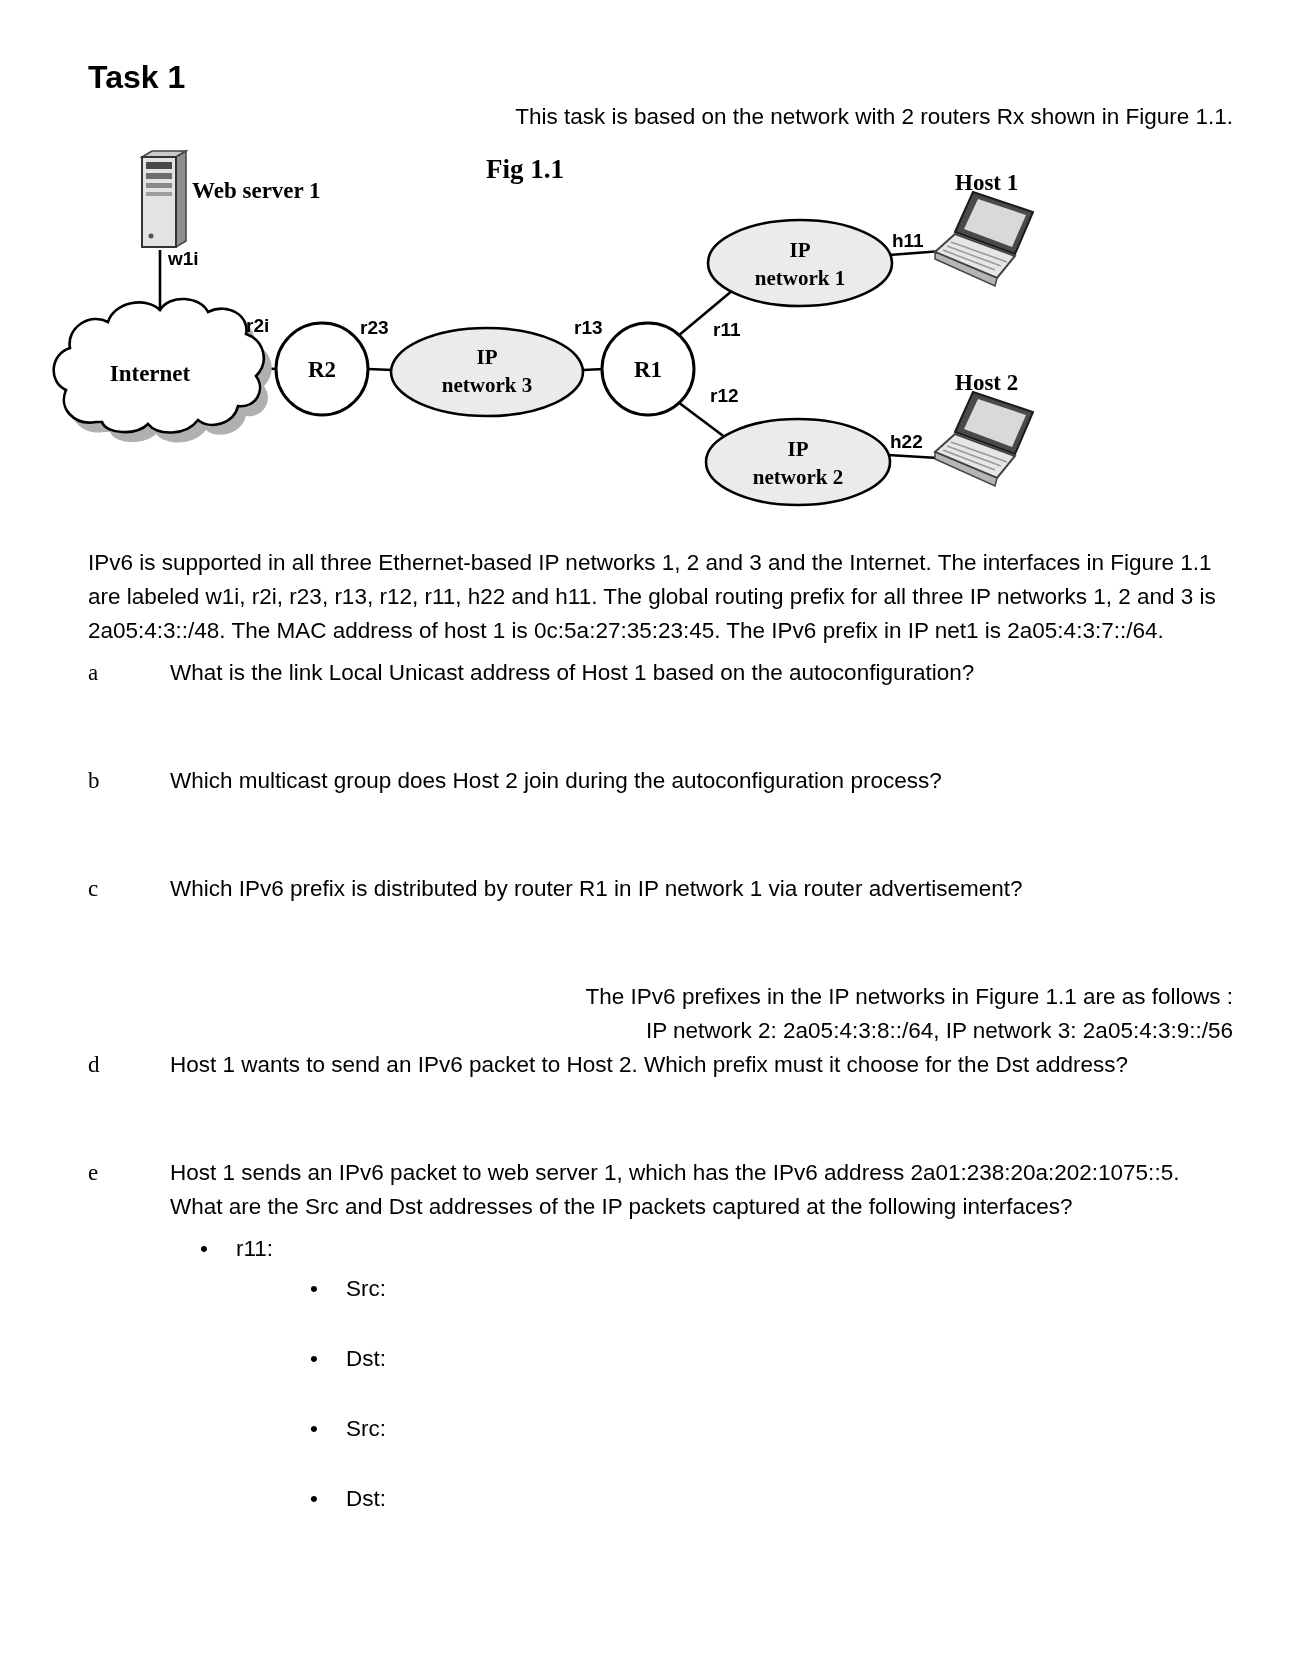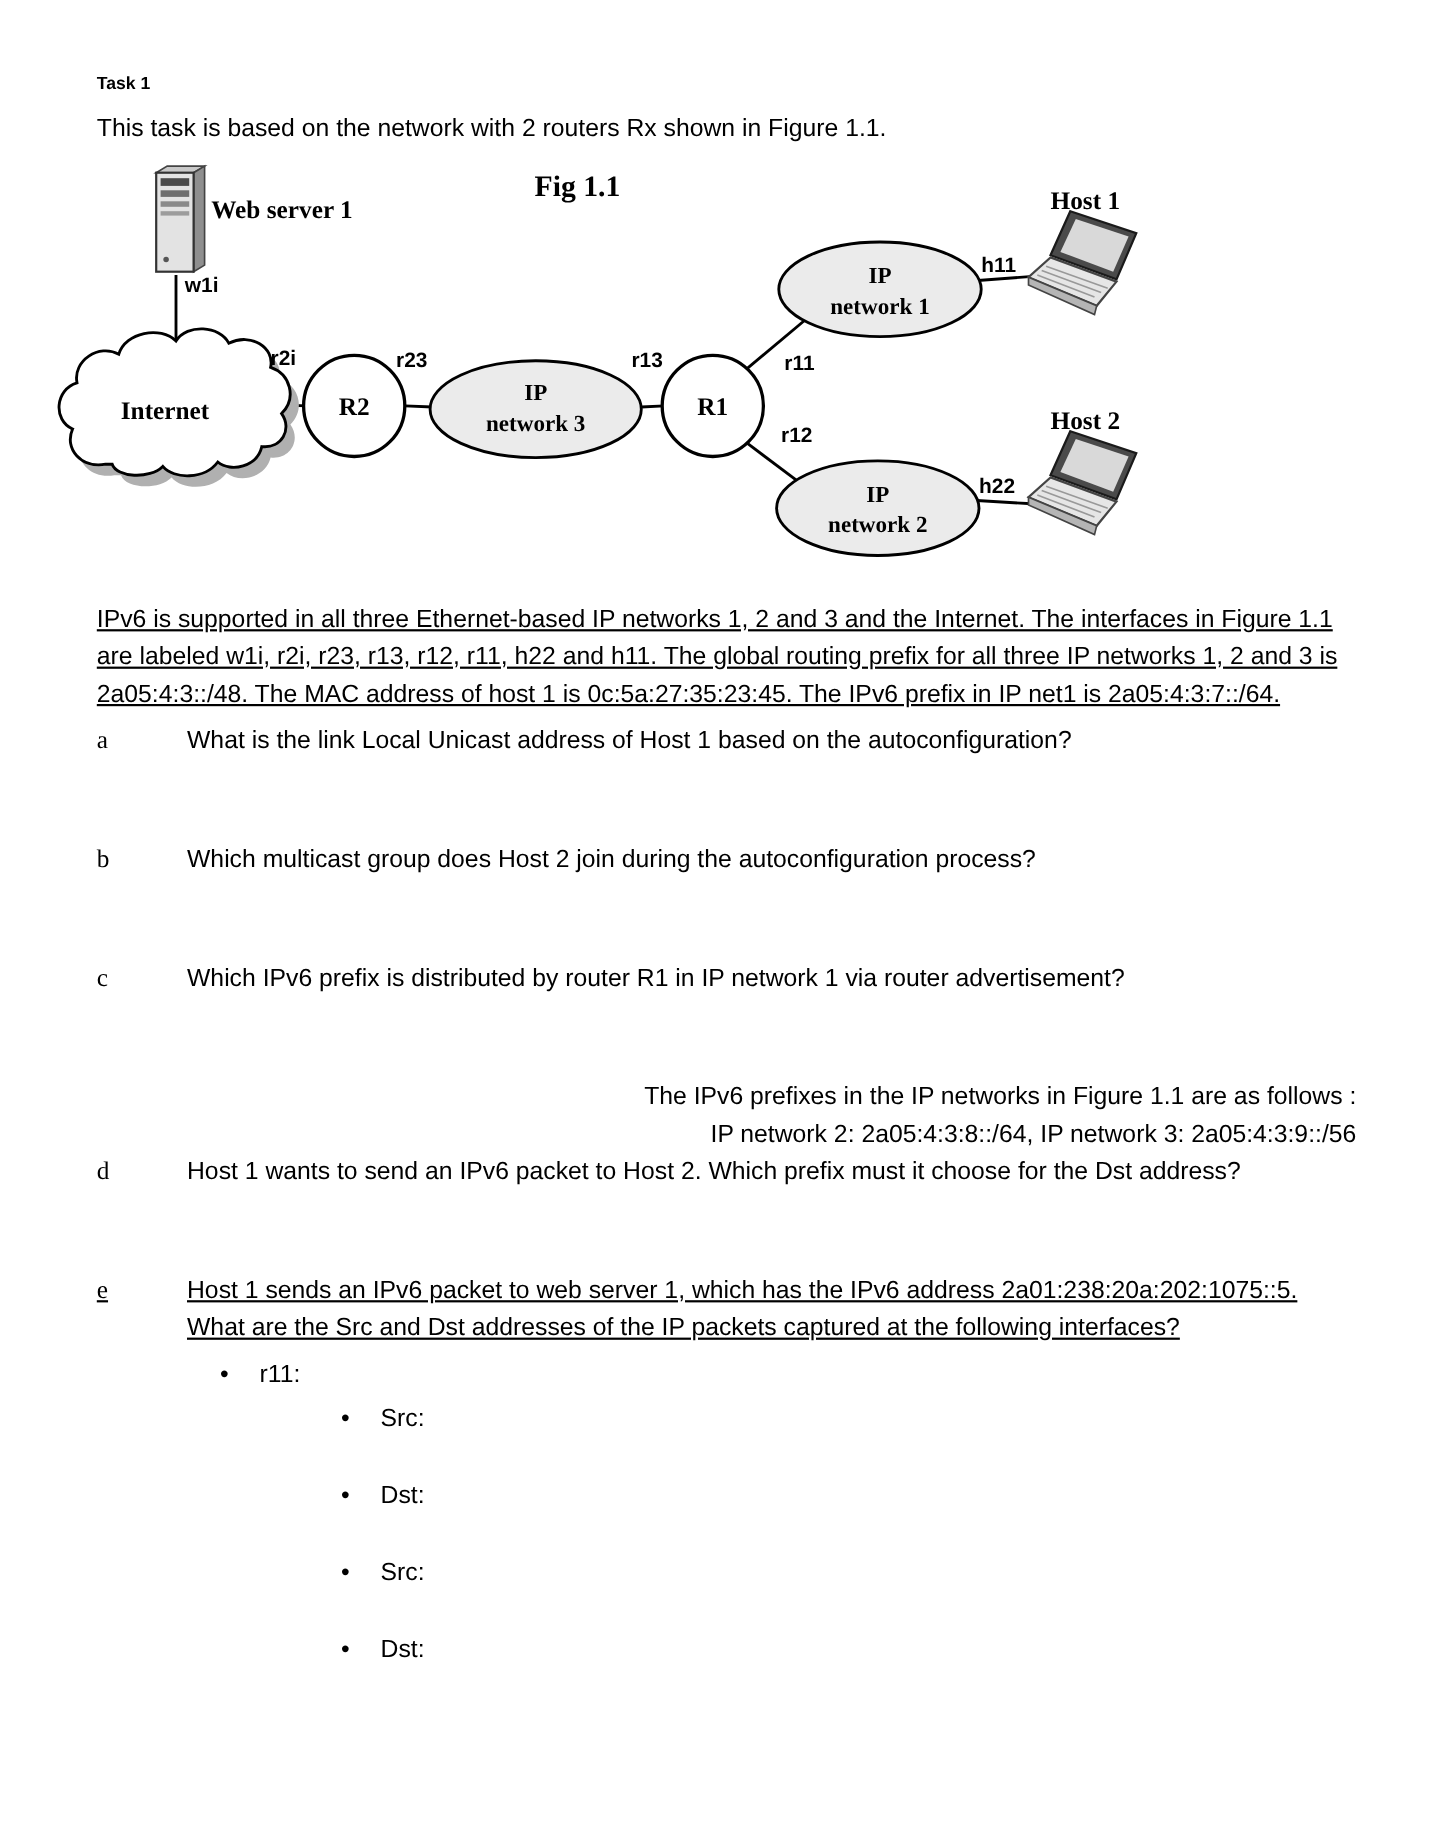--- a/index.html
+++ b/index.html
@@ -1,28 +1,28 @@
 <!DOCTYPE html>
 <html><head>
 <meta charset="utf-8">
 <style>
   html,body{margin:0;padding:0;background:#ffffff;}
   body{width:1305px;font-family:"Liberation Sans",sans-serif;color:#000;font-size:22.5px;line-height:34px;}
   .page{width:1305px;min-height:1678px;position:relative;}
   .content{padding-left:88px;padding-right:72px;}
-  h1.task-title{font-size:16px;line-height:30px;margin:62px 0 8px 0;font-family:"Liberation Sans",sans-serif;font-weight:bold;}
+  h1.task-title{font-size:32px;line-height:30px;margin:62px 0 8px 0;font-family:"Liberation Sans",sans-serif;font-weight:bold;}
   p{margin:0;}
-  .intro{margin-bottom:6px;}
+  .intro{margin-bottom:6px;text-align:right;}
   .figure-wrap{width:1258px;height:388px;position:relative;margin:0 0 18px 0;}
   .para1{margin-bottom:8px;max-width:1145px;}
   .q{display:flex;align-items:flex-start;max-width:1150px;}
   .q-letter{width:82px;flex:none;font-family:"Liberation Serif",serif;font-size:23px;}
   .q-text{flex:1;}
   .gap-lg{margin-bottom:74px;}
-  .gap-sm{margin-bottom:8px;text-decoration:underline;}
+  .gap-sm{margin-bottom:8px;}
   .prefix-note{max-width:1145px;text-align:right;}
   .bullet{display:flex;align-items:center;}
   .bullet::before{content:"\2022";width:36px;flex:none;display:inline-block;}
   .bullet.l1{margin-left:112px;}
   .bullet.l2{margin-left:222px;}
   .mb6{margin-bottom:6px;}
   .mb36{margin-bottom:36px;}
   
   .serif-b{font-family:"Liberation Serif",serif;font-weight:bold;}
   .sans-b{font-family:"Liberation Sans",sans-serif;font-weight:bold;}

